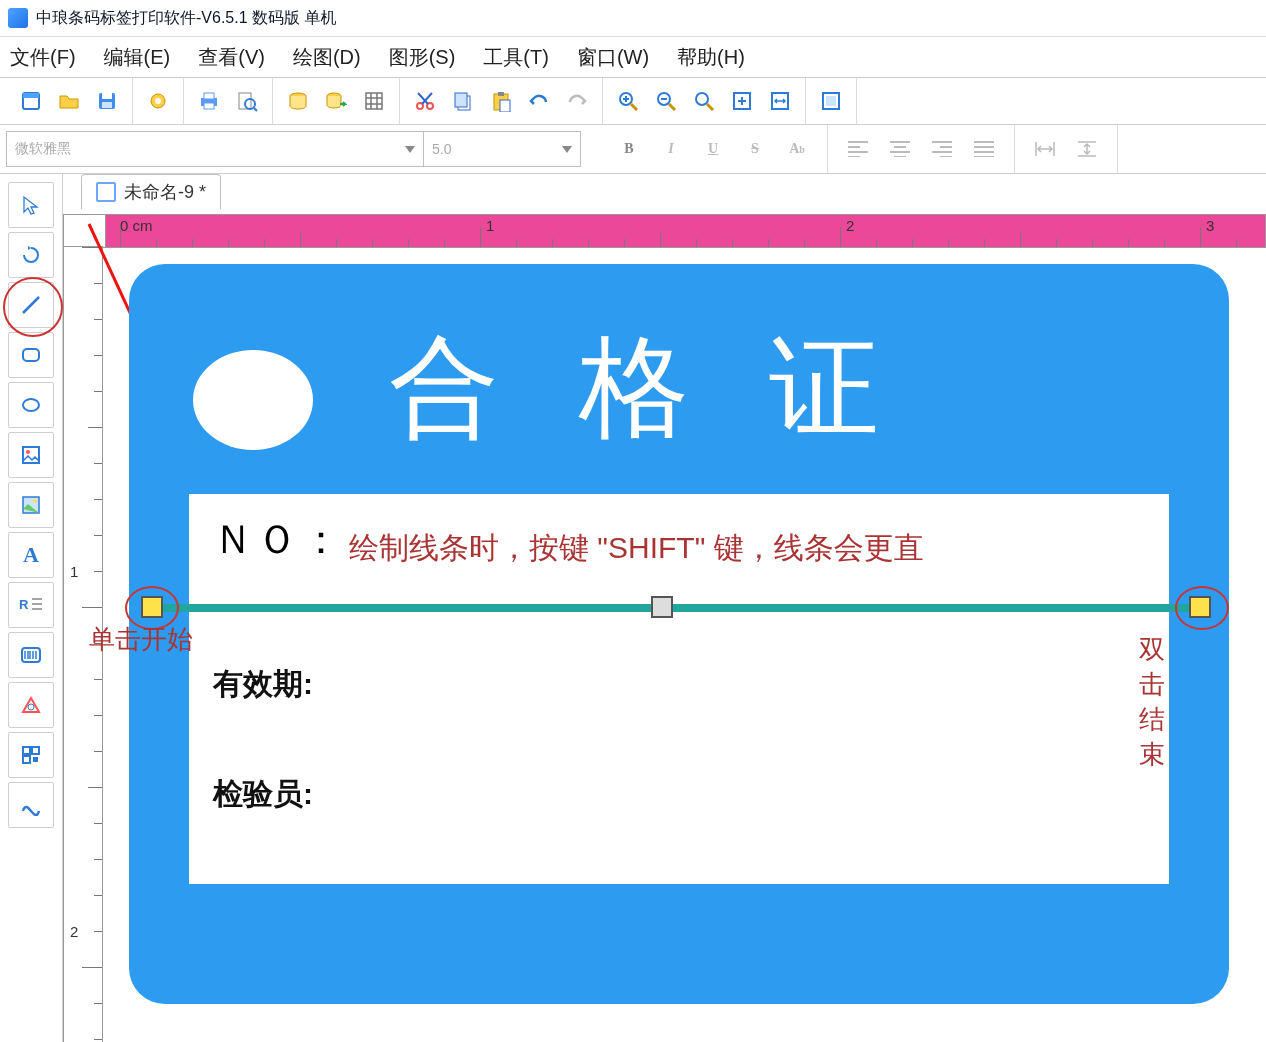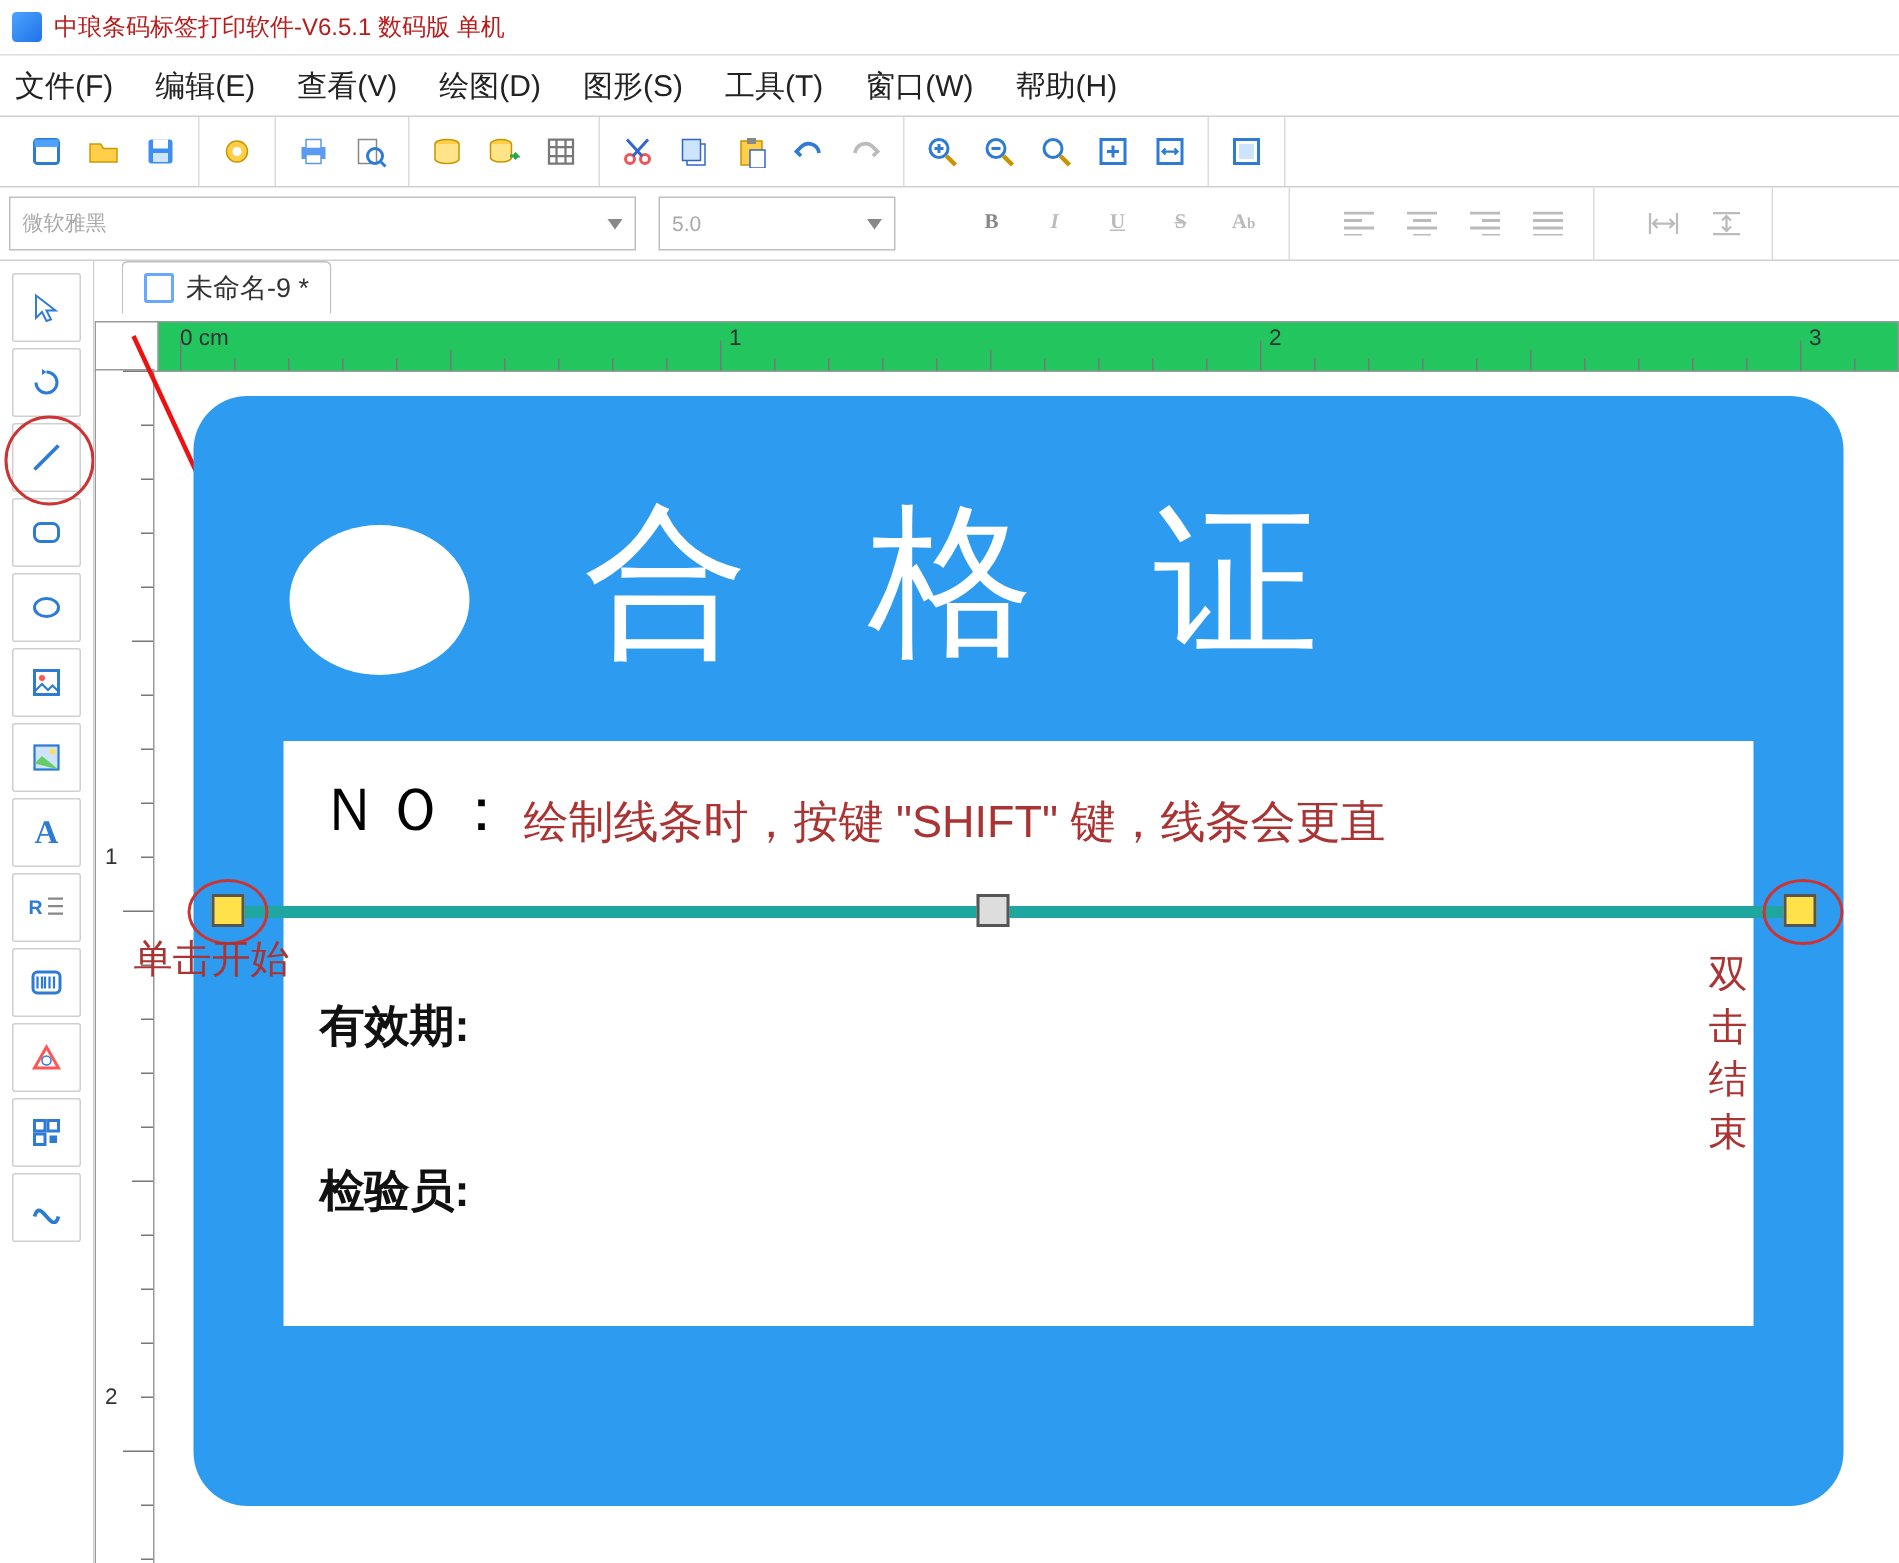--- a/index.html
+++ b/index.html
@@ -1,40 +1,40 @@
 <!DOCTYPE html>
 <html><head>
 <meta charset="utf-8">
 <style>
 html,body{margin:0;padding:0;font-family:"Microsoft YaHei","微软雅黑",Arial,sans-serif;font-size:14px;background:#fff;color:#000;overflow:hidden}
 .titlebar{height:36px;display:flex;align-items:center;padding:0 8px;gap:8px;border-bottom:1px solid #ddd}
 .titlebar .logo{width:20px;height:20px;background:linear-gradient(135deg,#4da3ff,#1f72e8);border-radius:3px;display:inline-block}
-.titlebar .title{font-size:16px;color:#b91c1c}
+.titlebar .title{font-size:16px;color:#0f172a}
 .menubar{height:40px;display:flex;align-items:center;padding:0 10px;gap:28px;font-size:20px;color:#222}
 .menubar .menu-item{cursor:default}
 .toolbar{height:46px;display:flex;align-items:center;padding:0 6px;border:1px solid #cfcfcf;border-left:0;border-right:0;gap:0;background:#fff}
 .toolbar .group{display:flex;align-items:center;gap:8px;padding:0 10px;border-right:1px solid #dcdcdc;height:100%}
 .tbtn{width:30px;height:30px;display:flex;align-items:center;justify-content:center;cursor:pointer;border-radius:3px}
-.secondbar{height:48px;display:flex;align-items:center;padding:0 6px;border-bottom:1px solid #cfcfcf;gap:16px}
+.secondbar{height:48px;display:flex;align-items:center;padding:0 6px;border-bottom:1px solid #cfcfcf;gap:0}
 .secondbar .sel{height:34px;border:1px solid #bfbfbf;display:flex;align-items:center;padding:0 8px;color:#aaa;background:#fff}
 .secondbar .sel.font{width:400px;justify-content:space-between}
 .secondbar .sel.size{width:140px;justify-content:space-between;margin-left:-1px}
 .caret{width:0;height:0;border-left:5px solid transparent;border-right:5px solid transparent;border-top:7px solid #888}
 .secondbar .group2{display:flex;align-items:center;gap:18px;padding:0 18px;height:100%;border-right:1px solid #dcdcdc}
 .fmt{width:24px;height:24px;display:flex;align-items:center;justify-content:center;color:#bbb;font-weight:bold;font-family:Georgia,serif}
 .workarea{display:flex;height:calc(1042px - 36px - 40px - 46px - 48px)}
 .lefttools{width:62px;border-right:1px solid #cfcfcf;display:flex;flex-direction:column;align-items:center;padding-top:6px;gap:0}
 .ltool{width:44px;height:44px;margin:2px 0;border:1px solid #cfcfcf;display:flex;align-items:center;justify-content:center;border-radius:2px;cursor:pointer;background:#fff}
 .ltool svg{display:block}
 .line-circle{position:relative}
 .line-circle::after{content:'';position:absolute;left:-6px;top:-6px;width:56px;height:56px;border:2px solid #c33;border-radius:50%;pointer-events:none}
 .docarea{flex:1;position:relative;background:#fff;overflow:hidden}
 .doctab{position:absolute;left:18px;top:0;height:34px;padding:0 14px;border:1px solid #bfbfbf;border-bottom:0;display:flex;align-items:center;gap:8px;background:#fff;font-size:18px;color:#333;border-radius:4px 4px 0 0}
 .doctab .win-ico{width:16px;height:16px;border:2px solid #6aa8ff;border-radius:2px;display:inline-block}
-.ruler-h{position:absolute;left:42px;top:40px;right:0;height:32px;border:1px solid #999;background:#22c55e}
+.ruler-h{position:absolute;left:42px;top:40px;right:0;height:32px;border:1px solid #999;background:#ec4899}
 .ruler-h .lbl{position:absolute;top:2px;font-size:15px;color:#333}
 .ruler-v{position:absolute;left:0;top:72px;width:38px;bottom:0;border:1px solid #999;background:#fff}
 .ruler-v .lbl{position:absolute;left:6px;font-size:15px;color:#333}
 .canvas{position:absolute;left:56px;top:90px;right:6px;bottom:0;background:#fff}
 .card{position:absolute;left:10px;top:0;width:1100px;height:740px;background:#2d9bf0;border-radius:36px}
 .card .circle{position:absolute;left:64px;top:86px;width:120px;height:100px;background:#fff;border-radius:50%}
 .card .title{position:absolute;left:260px;top:50px;color:#fff;font-size:110px;letter-spacing:80px;font-family:Liberation Sans, sans-serif;white-space:nowrap}
 .card .whitebox{position:absolute;left:60px;top:230px;width:980px;height:390px;background:#fff}
 .whitebox .no{position:absolute;left:24px;top:18px;font-size:40px;font-family:"Arial",sans-serif;letter-spacing:4px}
 .whitebox .hint{position:absolute;left:160px;top:34px;font-size:30px;color:#a33}

